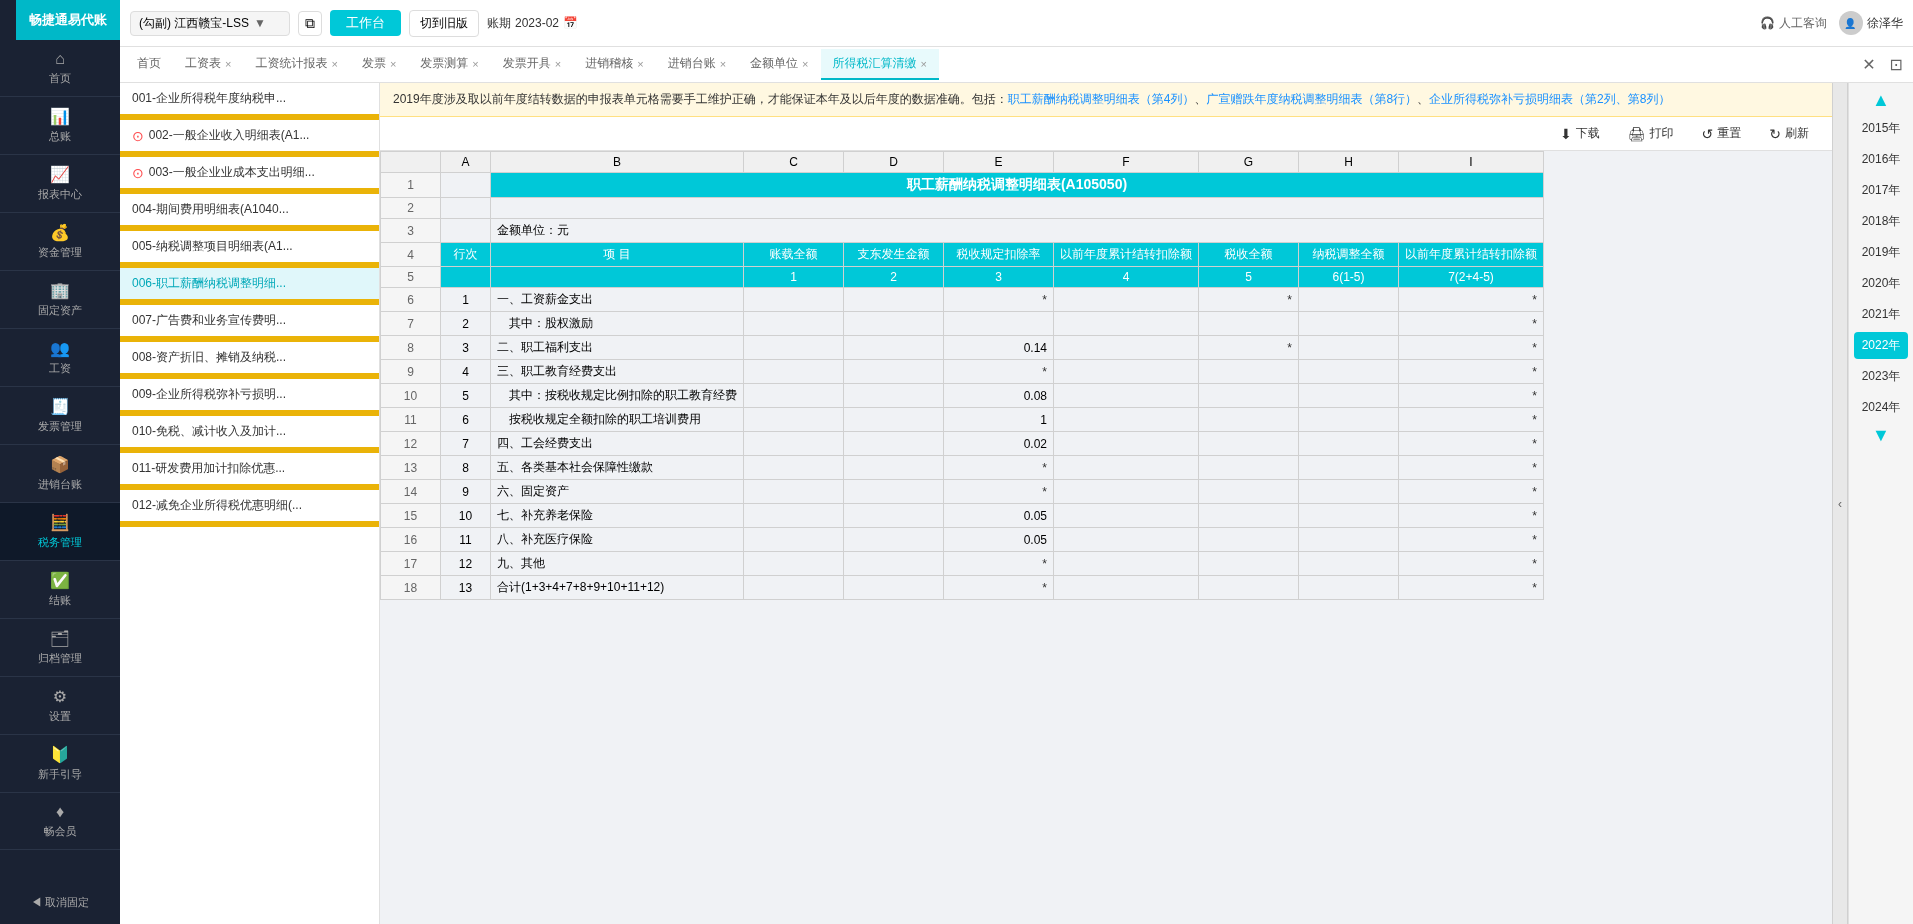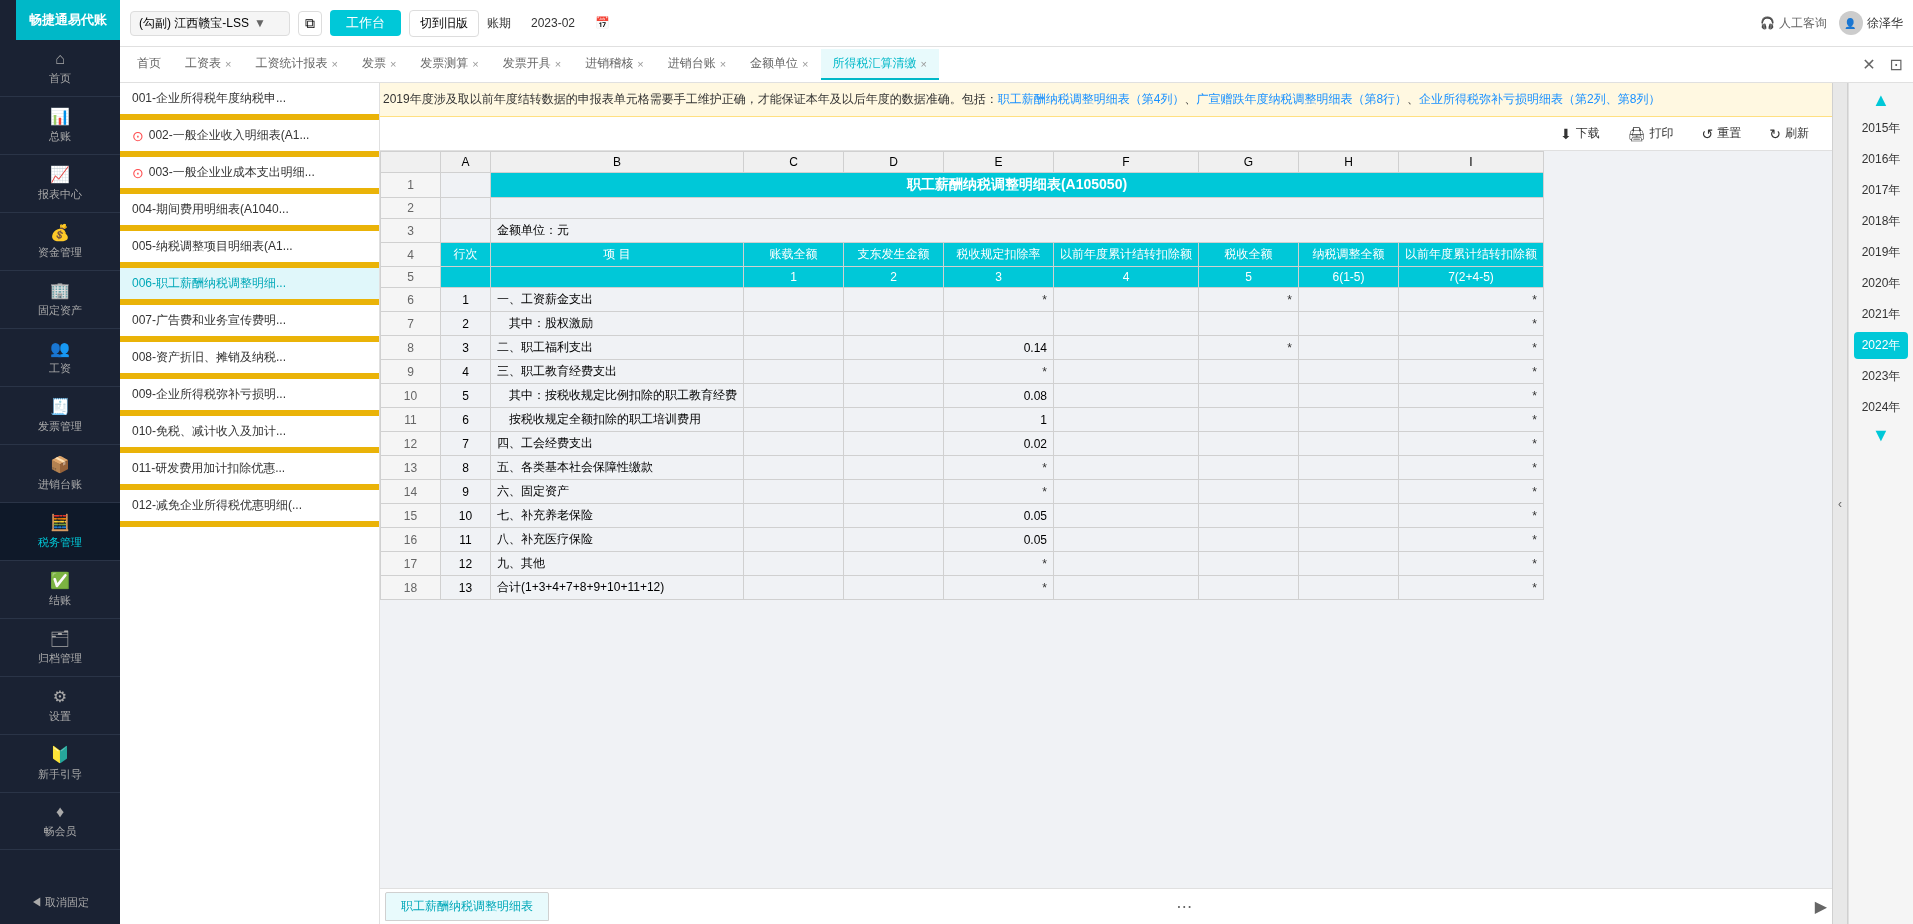--- a/index.html
+++ b/index.html
@@ -23,21 +23,21 @@
     .main-content { flex: 1; display: flex; flex-direction: column; overflow: hidden; }
 
     
     .topbar { background: white; height: 47px; display: flex; align-items: center; padding: 0 10px; border-bottom: 1px solid #e0e0e0; justify-content: space-between; }
     .topbar-left { display: flex; align-items: center; gap: 8px; }
     .company-selector { display: flex; align-items: center; gap: 5px; background: #f5f5f5; border: 1px solid #ddd; border-radius: 4px; padding: 3px 8px; cursor: pointer; font-size: 12px; min-width: 160px; }
     .company-selector .chevron { color: #666; }
     .copy-btn { border: 1px solid #ddd; background: white; padding: 3px 6px; border-radius: 4px; cursor: pointer; font-size: 14px; }
     .workspace-btn { background: #00c8d8; color: white; border: none; padding: 4px 16px; border-radius: 4px; cursor: pointer; font-size: 13px; }
     .switch-old-btn { border: 1px solid #ddd; background: white; padding: 4px 10px; border-radius: 4px; cursor: pointer; font-size: 12px; }
-    .period-info { font-size: 12px; color: #333; display: flex; align-items: center; gap: 20px; }
+    .period-info { font-size: 12px; color: #333; display: flex; align-items: center; gap: 4px; }
     .topbar-right { display: flex; align-items: center; gap: 12px; }
     .service-btn { display: flex; align-items: center; gap: 4px; font-size: 12px; color: #666; cursor: pointer; }
     .user-info { display: flex; align-items: center; gap: 4px; font-size: 12px; color: #333; cursor: pointer; }
     .user-avatar { width: 24px; height: 24px; border-radius: 50%; background: #ccc; display: flex; align-items: center; justify-content: center; font-size: 10px; }
 
     
     .tabbar { background: white; display: flex; align-items: center; border-bottom: 1px solid #e0e0e0; padding: 0 5px; overflow-x: auto; min-height: 36px; }
     .tab { display: flex; align-items: center; gap: 4px; padding: 6px 12px; cursor: pointer; font-size: 12px; color: #666; border-bottom: 2px solid transparent; white-space: nowrap; }
     .tab.active { color: #00b8c8; border-bottom: 2px solid #00b8c8; background: #e8fafc; }
     .tab .close-x { cursor: pointer; color: #999; font-size: 11px; }
@@ -53,21 +53,21 @@
     .panel-item.active { background: #e0f7fa; color: #00a8b8; }
     .panel-item .err-icon { color: #ff4d4f; font-size: 14px; }
 
     
     .right-area { flex: 1; display: flex; overflow: hidden; }
 
     
     .spreadsheet-area { flex: 1; display: flex; flex-direction: column; overflow: hidden; }
 
     
-    .warning-bar { background: #fff8e1; padding: 8px 3px; font-size: 12px; color: #333; border-bottom: 1px solid #ffe082; }
+    .warning-bar { background: #fff8e1; padding: 8px 13px; font-size: 12px; color: #333; border-bottom: 1px solid #ffe082; }
     .warning-bar a { color: #1890ff; cursor: pointer; }
 
     
     .sheet-toolbar { background: white; display: flex; align-items: center; justify-content: flex-end; gap: 12px; padding: 5px 15px; border-bottom: 1px solid #e0e0e0; }
     .toolbar-btn { display: flex; align-items: center; gap: 4px; cursor: pointer; font-size: 12px; color: #333; padding: 3px 8px; border-radius: 4px; }
     .toolbar-btn .t-icon { font-size: 14px; }
 
     
     .table-wrapper { flex: 1; overflow: auto; position: relative; }
     .sheet-table { border-collapse: collapse; font-size: 12px; }
@@ -539,29 +539,20 @@
                   <td class="star-cell">*</td>
                   <td class="data-cell"></td>
                   <td class="data-cell"></td>
                   <td class="data-cell"></td>
                   <td class="star-cell">*</td>
                 </tr>
               </tbody>
             </table>
           </div>
 
-          <div class="bottom-tabbar">
-            <div class="bottom-tab">职工薪酬纳税调整明细表</div>
-            <div class="bottom-controls">
-              <button class="dot-btn">⋯</button>
-            </div>
-            <div class="scroll-right">
-              <button class="dot-btn">▶</button>
-            </div>
-          </div>
         </div>
 
         <div class="collapse-btn">
           ‹
         </div>
 
         <div class="year-panel">
           <button class="year-nav-btn">▲</button>
           <div class="year-item">2015年</div>
           <div class="year-item">2016年</div>

